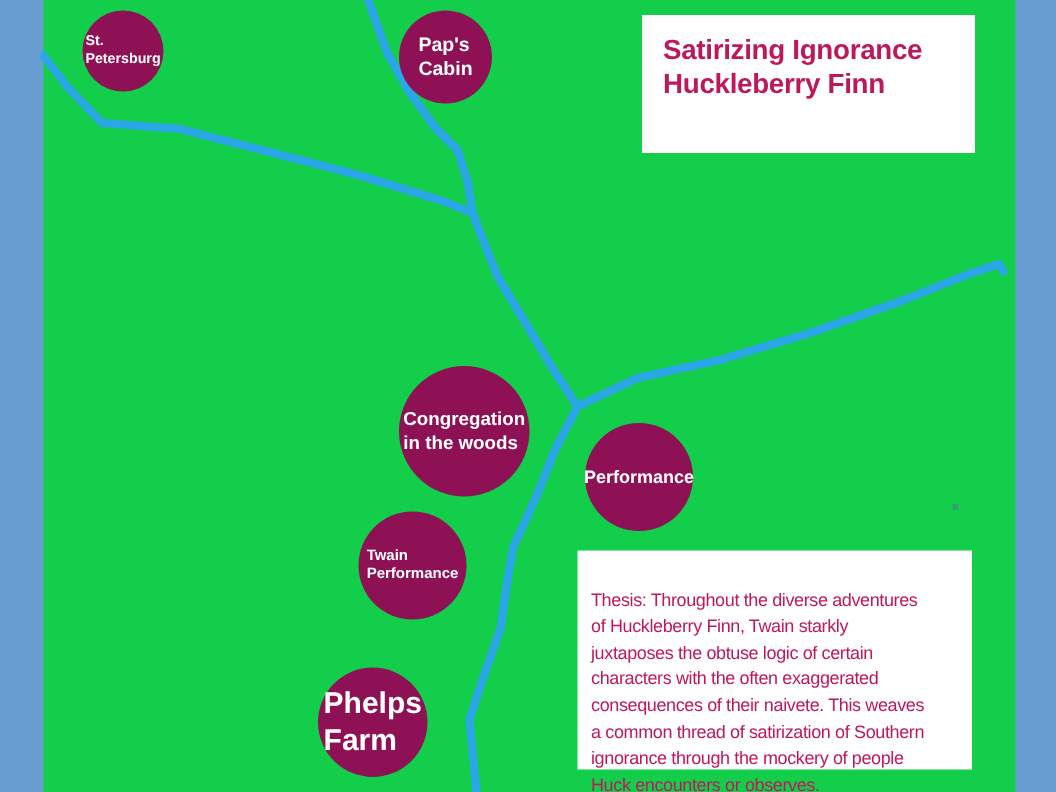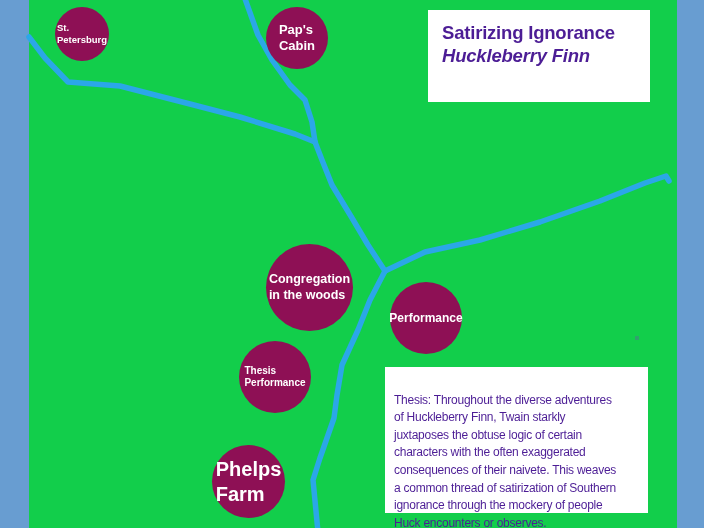--- a/index.html
+++ b/index.html
@@ -24,28 +24,28 @@
     text-align:left;font-weight:bold;
     white-space:pre-line;line-height:1.25;
   }
   #loc-st-petersburg {left:55px; top:7px;  width:54px;height:54px;font-size:9.5px;}
   #loc-paps-cabin    {left:266px;top:7px;  width:62px;height:62px;font-size:13px;}
   #loc-congregation  {left:266px;top:244px;width:87px;height:87px;font-size:12.5px;}
   #loc-grangerfords  {left:390px;top:282px;width:72px;height:72px;font-size:12px;}
   #loc-royal         {left:239px;top:341px;width:72px;height:72px;font-size:10px;}
   #loc-phelps        {left:212px;top:445px;width:73px;height:73px;font-size:20px;}
   .card{
-    position:absolute;background:#FFFFFF;color:#4c1d95;box-sizing:border-box;
+    position:absolute;background:#FFFFFF;color:#be185d;box-sizing:border-box;
   }
   #title-card{
     left:428px;top:10px;width:222px;height:92px;
     padding:11px 6px 0 14px;
     font-size:18.5px;line-height:23px;font-weight:bold;letter-spacing:-0.2px;
   }
-  #title-card .t-italic{font-style:italic;}
+  #title-card .t-italic{}
   #thesis-card{
     left:385px;top:367px;width:263px;height:146px;
     padding:7px 6px 0 9px;
     font-size:12px;line-height:17.6px;letter-spacing:-0.25px;
     white-space:pre-line;
   }
   #cursor-mark{
     position:absolute;left:635px;top:336px;width:4px;height:4px;
     background:#4a7a8c;opacity:0.55;border-radius:1px;
   }
@@ -78,21 +78,21 @@
   <div class="loc" id="loc-paps-cabin">
     <span>Pap's
 Cabin</span>
   </div>
 
   <div class="loc" id="loc-grangerfords">
     <span>Performance</span>
   </div>
 
   <div class="loc" id="loc-royal">
-    <span>Thesis
+    <span>Twain
 Performance</span>
   </div>
 
   <div class="loc" id="loc-phelps">
     <span>Phelps
 Farm</span>
   </div>
 
   <div class="card" id="title-card">
     <div>Satirizing Ignorance</div>

